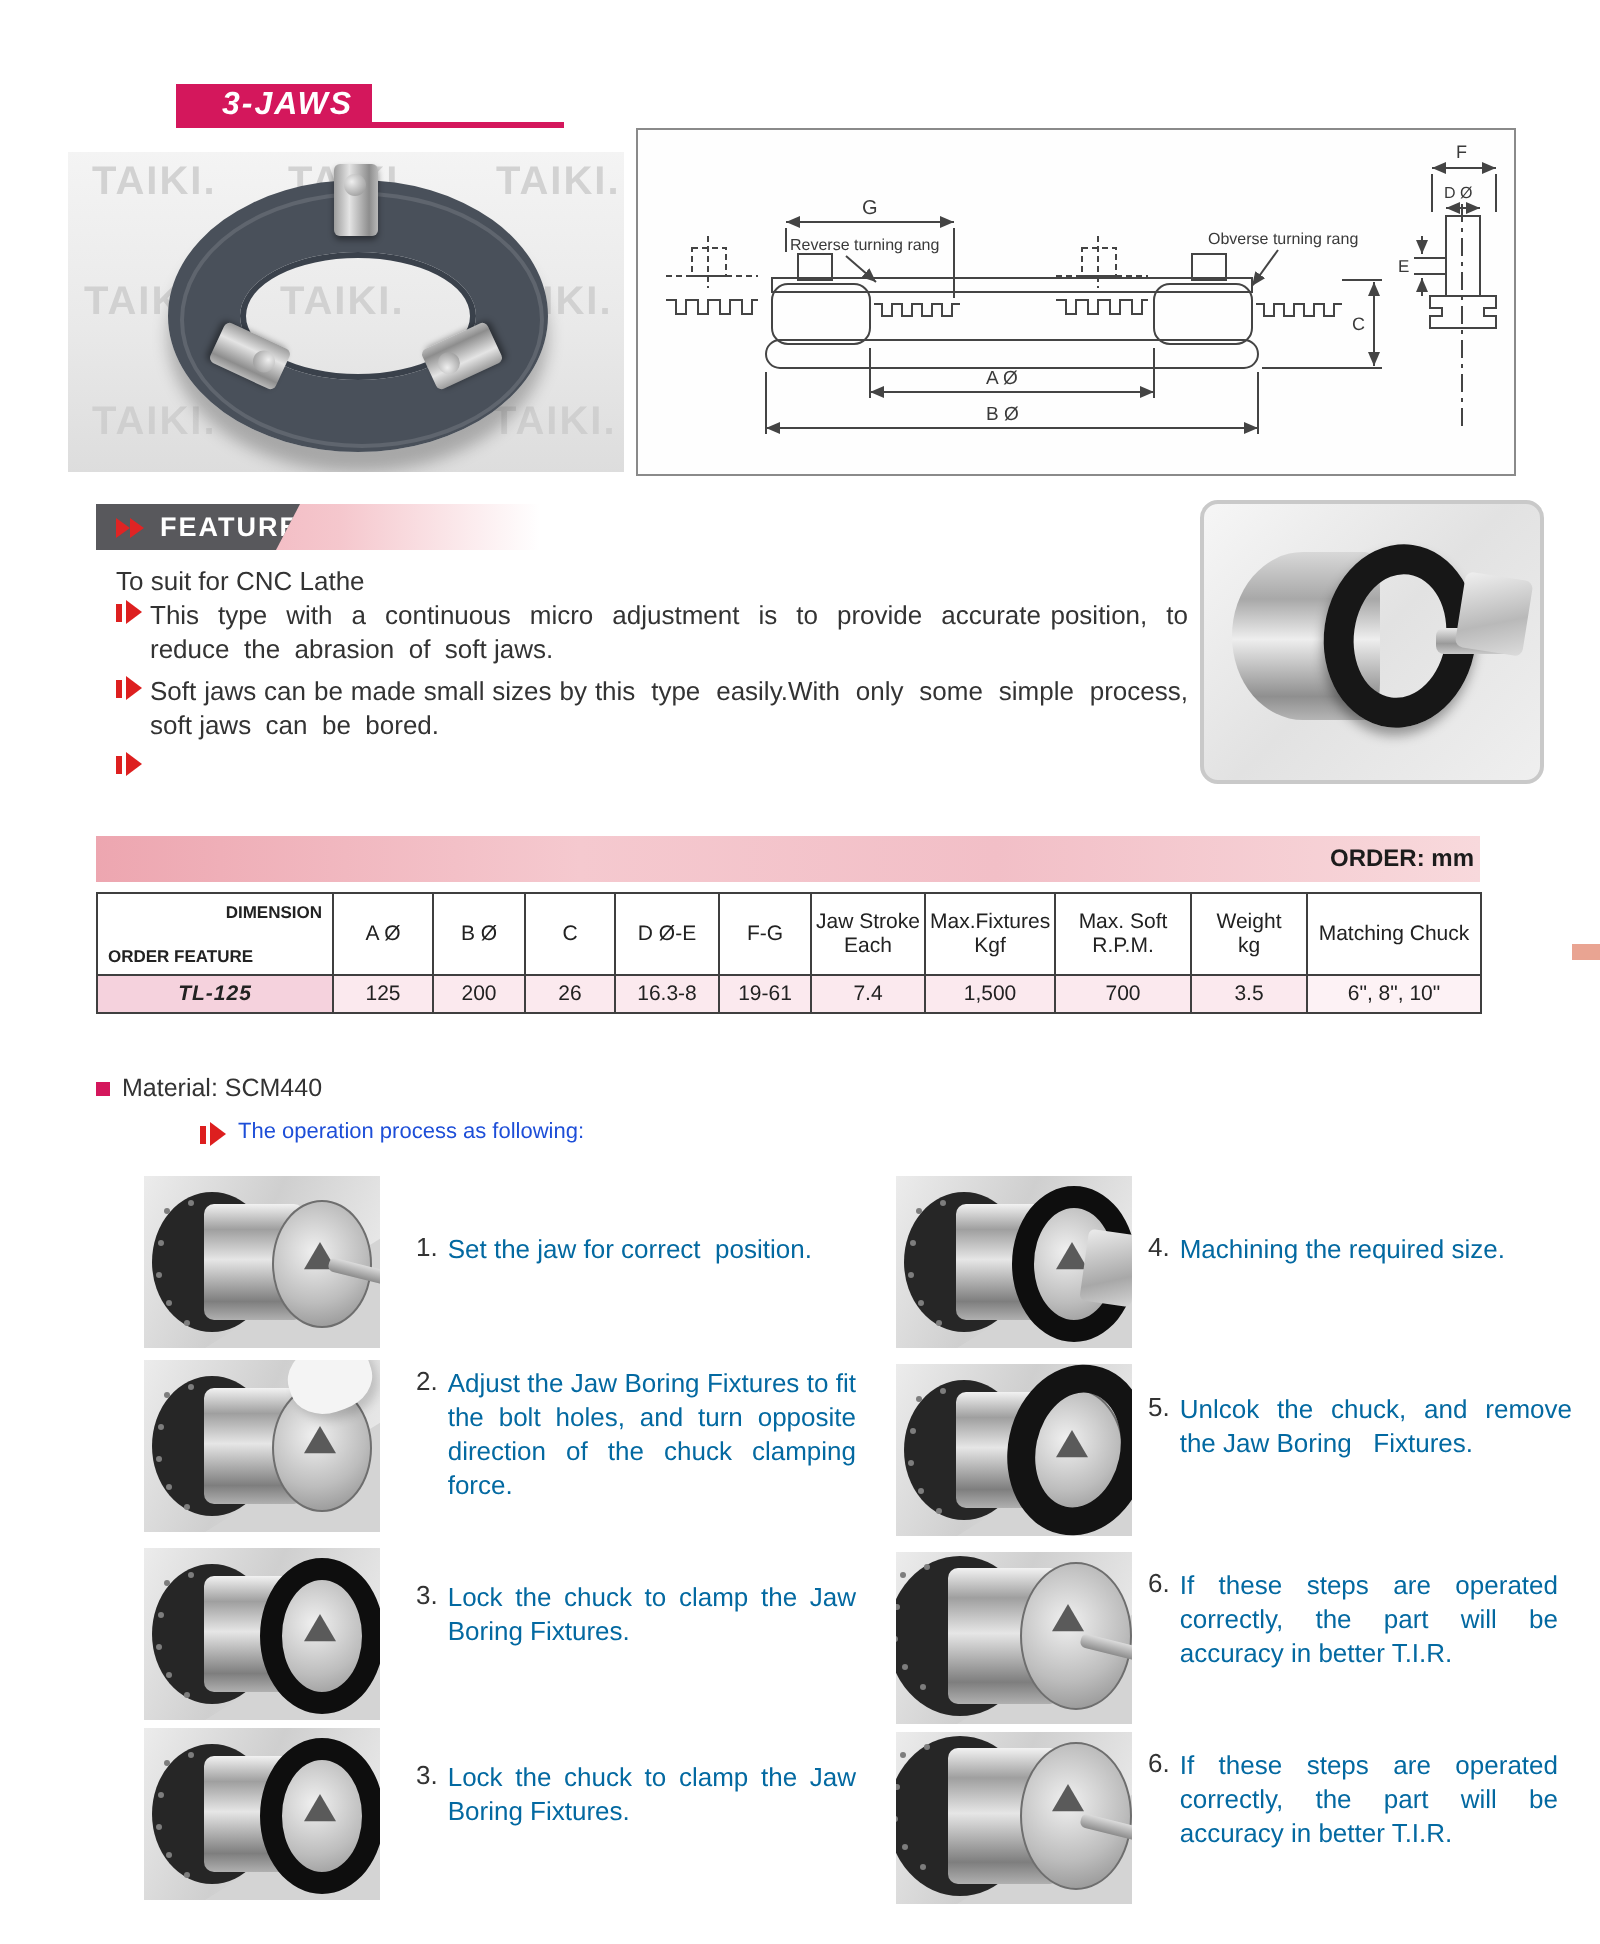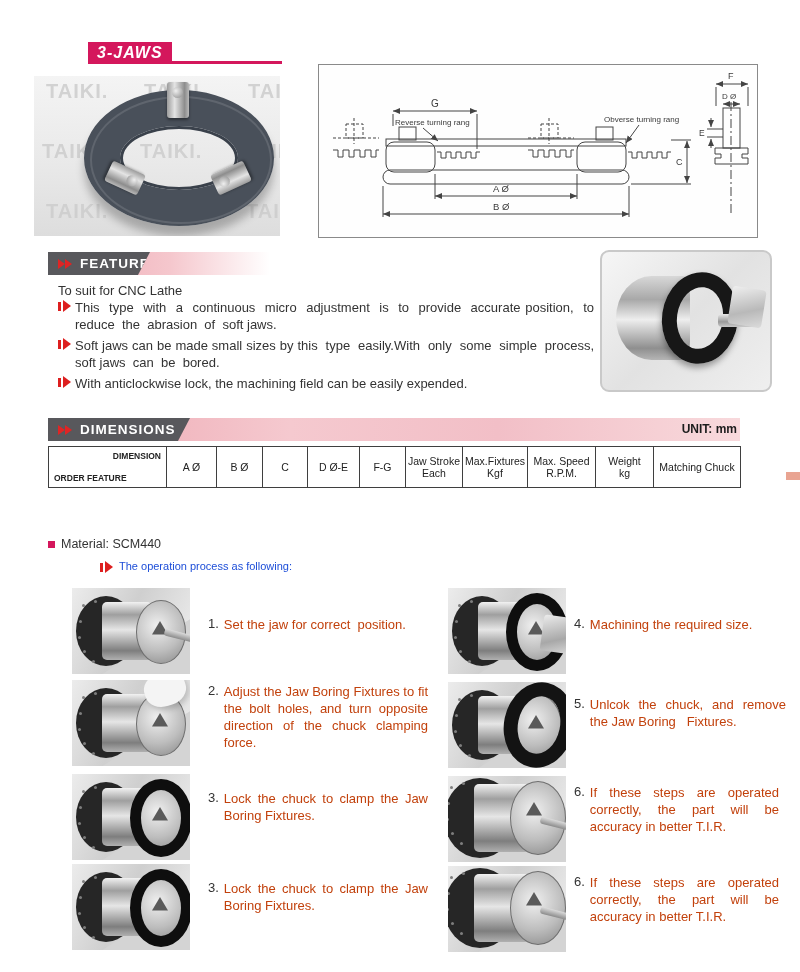--- a/index.html
+++ b/index.html
@@ -5,24 +5,24 @@
   html,body{margin:0;padding:0;}
   body{
     width:800px;height:972px;position:relative;background:#ffffff;
     font-family:"Liberation Sans","DejaVu Sans",sans-serif;color:#333;overflow:hidden;
   }
   
   .title-underline{position:absolute;left:88px;top:61px;width:194px;height:3px;background:#d4175c;}
   .title-box{
     position:absolute;left:88px;top:42px;background:#d4175c;color:#fff;
     font-weight:800;font-style:italic;font-size:16px;letter-spacing:1px;
-    padding:2px 9px 3px 9px;line-height:17px;
+    padding:2px 9px 3px 23px;line-height:17px;
   }
   
-  .product-photo{position:absolute;left:34px;top:76px;width:246px;height:160px;
+  .product-photo{position:absolute;left:34px;top:76px;width:278px;height:160px;
     background:linear-gradient(180deg,#f4f4f4,#e9e9e9 55%,#dddddd);overflow:hidden;}
   .wm{position:absolute;color:#cdcdcd;font-weight:bold;font-size:20px;letter-spacing:1px;opacity:.85;}
   .pring{position:absolute;left:50px;top:14px;width:118px;height:64px;border:36px solid #49505a;
     border-radius:50%;box-shadow:inset 0 0 0 3px #3a414b,0 10px 8px rgba(0,0,0,.25);}
   .pring::after{content:"";position:absolute;left:-30px;top:-30px;width:178px;height:124px;border-radius:50%;
     border:2px solid rgba(255,255,255,.12);}
   .pjaw{position:absolute;width:22px;height:36px;border-radius:3px;
     background:linear-gradient(90deg,#9c9c9c,#e4e4e4 35%,#8d8d8d 80%,#b9b9b9);
     box-shadow:0 2px 3px rgba(0,0,0,.4);}
   .pjaw::after{content:"";position:absolute;left:5px;top:5px;width:11px;height:11px;border-radius:50%;
@@ -116,21 +116,21 @@
   .has-block .ph-block{display:block;position:absolute;left:94px;top:28px;width:26px;height:36px;border-radius:3px;z-index:6;
     background:linear-gradient(160deg,#ececec,#a8a8a8 65%,#d4d4d4);transform:rotate(8deg);}
   .ph-hand{display:none;}
   .has-hand .ph-hand{display:block;position:absolute;left:72px;top:-8px;width:42px;height:34px;border-radius:45%;
     background:#f4f4f4;transform:rotate(-18deg);z-index:6;box-shadow:2px 4px 5px rgba(0,0,0,.15);}
   .closeup .ph-flange{left:-4px;top:2px;width:72px;height:80px;}
   .closeup .ph-body{left:26px;top:8px;width:56px;height:68px;}
   .closeup .ph-face{left:62px;top:5px;width:54px;height:72px;}
   .op-text{position:absolute;display:flex;gap:5px;}
   .op-num{font-size:13px;color:#333;flex:none;}
-  .op-text p{margin:0;font-size:13px;line-height:17px;color:#c2410c;text-align:justify;white-space:pre-wrap;}
+  .op-text p{margin:0;font-size:13px;line-height:17px;color:#0369a1;text-align:justify;white-space:pre-wrap;}
   
   .opL1{left:72px;top:588px;} .opL2{left:72px;top:680px;} .opL3{left:72px;top:774px;} .opL4{left:72px;top:864px;}
   .opR1{left:448px;top:588px;} .opR2{left:448px;top:682px;} .opR3{left:448px;top:776px;} .opR4{left:448px;top:866px;}
   .opL1 .op-text{left:136px;top:28px;width:220px;}
   .opL2 .op-text{left:136px;top:3px;width:220px;}
   .opL3 .op-text{left:136px;top:16px;width:220px;}
   .opL4 .op-text{left:136px;top:16px;width:220px;}
   .opR1 .op-text{left:126px;top:28px;width:212px;}
   .opR2 .op-text{left:126px;top:14px;width:212px;}
   .opR3 .op-text{left:126px;top:8px;width:205px;}
@@ -248,37 +248,32 @@
 <div class="bullet b1">
   <span class="bicon"></span>
   <p>This  type  with  a  continuous  micro  adjustment  is  to  provide  accurate position,  to reduce  the  abrasion  of  soft jaws.</p>
 </div>
 <div class="bullet b2">
   <span class="bicon"></span>
   <p>Soft jaws can be made small sizes by this  type  easily.With  only  some  simple  process,  soft jaws  can  be  bored.</p>
 </div>
 <div class="bullet b3">
   <span class="bicon"></span>
-  <p>With anticlockwise lock, the machining field can be easily expended.</p>
 </div>
 
 <div class="feature-photo">
   <div class="fp-cyl"></div>
   <div class="fp-ring"></div>
   <div class="fp-rod"></div>
   <div class="fp-block"></div>
 </div>
 
 <div class="banner dim-banner">
   <div class="pink"></div>
-  <div class="dark">
-    <span class="chev"></span>
-    <span class="label">DIMENSIONS</span>
-  </div>
-  <span class="unit-label">UNIT: mm</span>
+  <span class="unit-label">ORDER: mm</span>
 </div>
 
 <table class="dims">
   <colgroup>
     <col style="width:118px">
       <col style="width:50px">
       <col style="width:46px">
       <col style="width:45px">
     <col style="width:52px">
       <col style="width:46px">
@@ -296,28 +291,41 @@
       </th>
       <th>A Ø</th>
       <th>B Ø</th>
       <th>C</th>
       <th>D Ø-E</th>
       <th>F-G</th>
       <th>Jaw Stroke
 Each</th>
       <th>Max.Fixtures
 Kgf</th>
-      <th>Max. Speed
+      <th>Max. Soft
 R.P.M.</th>
       <th>Weight
 kg</th>
       <th>Matching Chuck</th>
     </tr>
   </thead>
   <tbody>
+    <tr class="hl">
+      <td class="order">TL-125</td>
+      <td>125</td>
+      <td>200</td>
+      <td>26</td>
+      <td>16.3-8</td>
+      <td>19-61</td>
+      <td>7.4</td>
+      <td>1,500</td>
+      <td>700</td>
+      <td>3.5</td>
+      <td>6", 8", 10"</td>
+    </tr>
   </tbody>
 </table>
 
 <div class="material">
   <span class="sq"></span>
   <span>Material: SCM440</span>
 </div>
 
 <div class="op-intro">
   <span class="bicon"></span>

